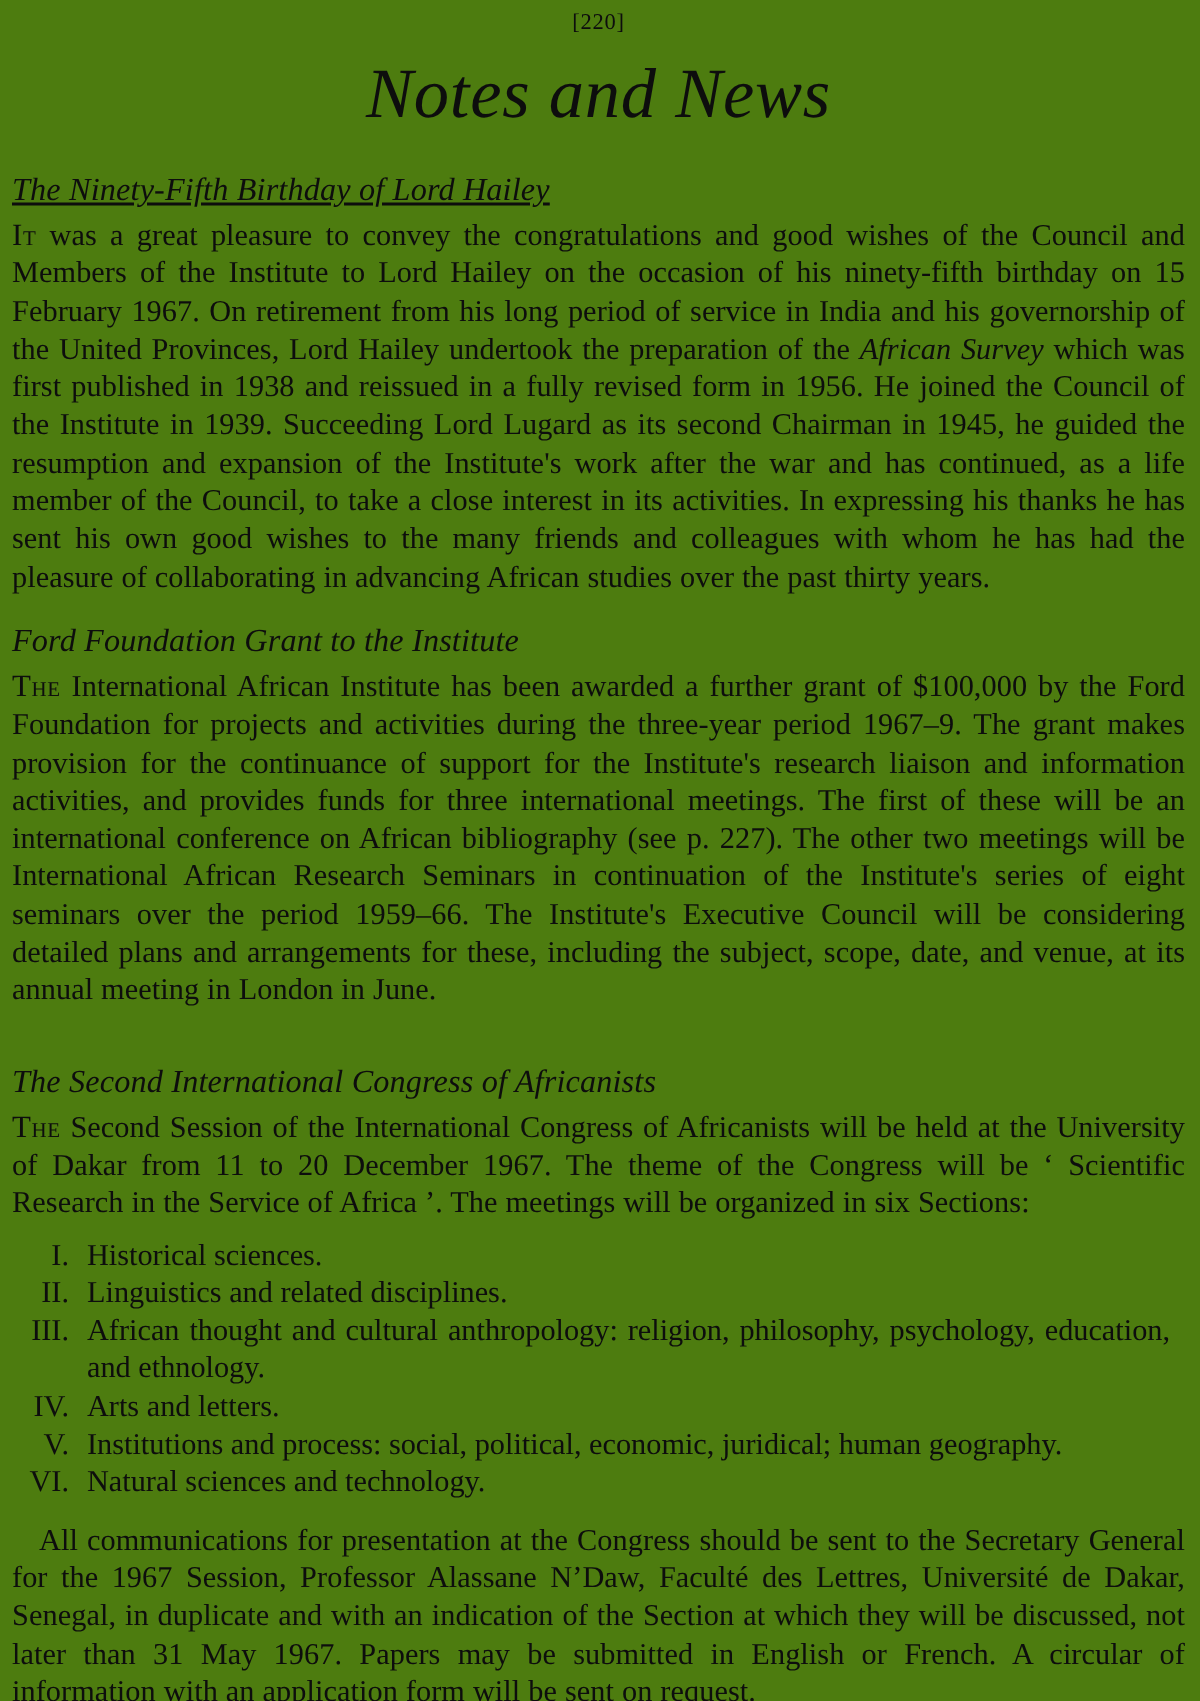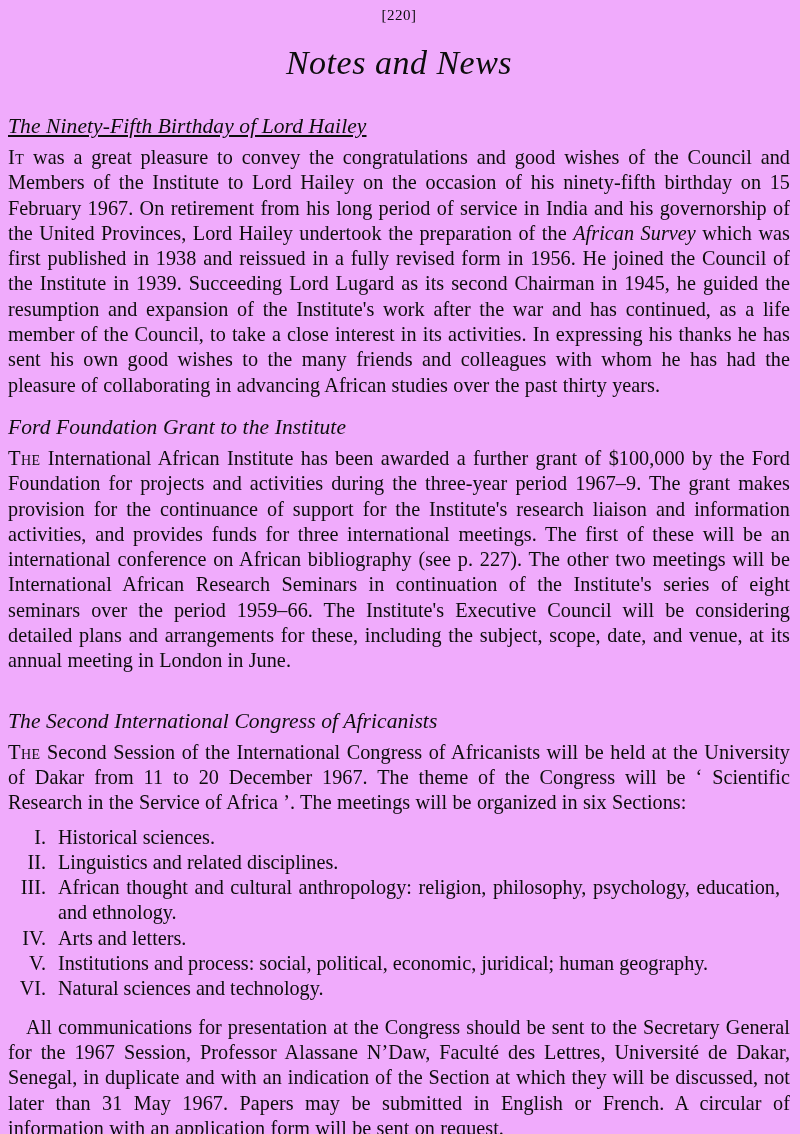--- a/index.html
+++ b/index.html
@@ -13,34 +13,34 @@
     overflow: hidden;
     font-family: "Liberation Serif", "DejaVu Serif", serif;
     color: #0d0d0d;
   }
   .page {
     position: relative;
     width: 800px;
     height: 1134px;
     box-sizing: border-box;
     padding: 0 10px 0 8px;
-    background: #f0abfc;
+    background: #4d7c0f;
   }
   .folio {
     text-align: center;
     font-size: 15px;
     letter-spacing: 0.5px;
     padding-top: 5px;
     height: 24px;
     line-height: 20px;
   }
   .doc-title {
     text-align: center;
     font-style: italic;
-    font-size: 34px;
+    font-size: 47px;
     line-height: 56px;
     font-weight: 400;
     letter-spacing: 0.5px;
     margin: 6px 0 0 0;
     padding: 0;
   }
   .section-head {
     font-style: italic;
     font-size: 21.5px;
     line-height: 26px;

